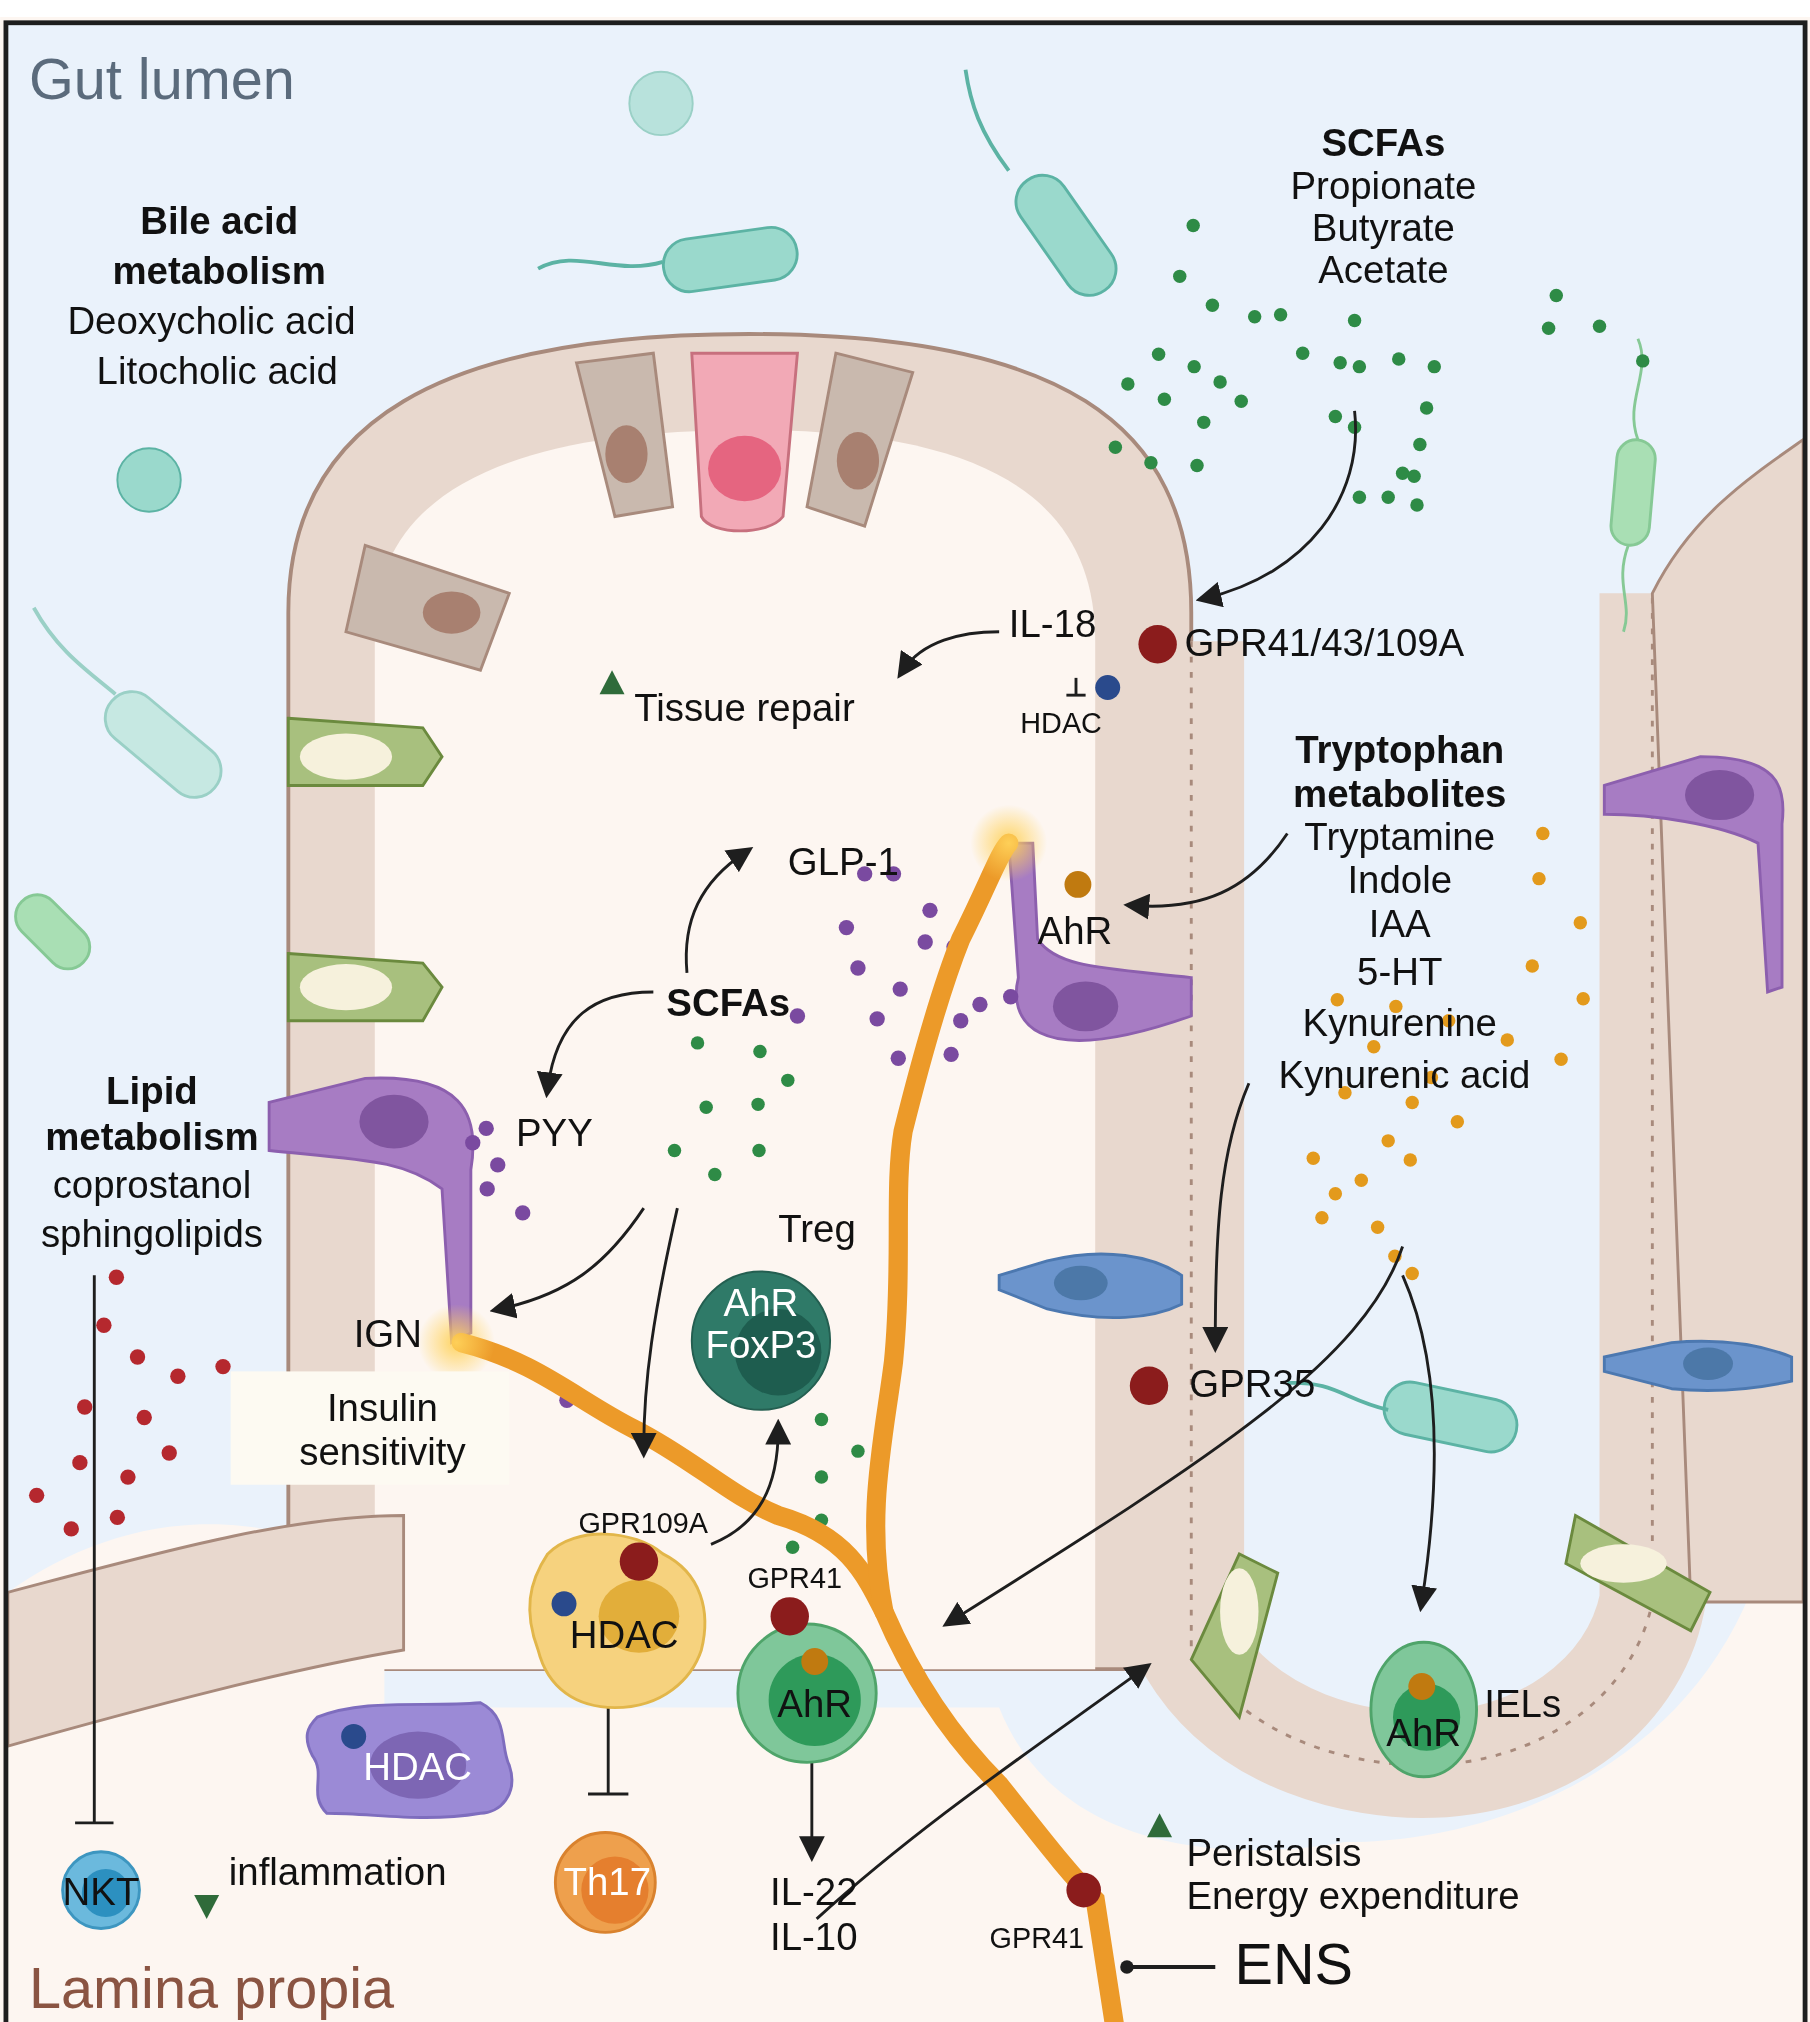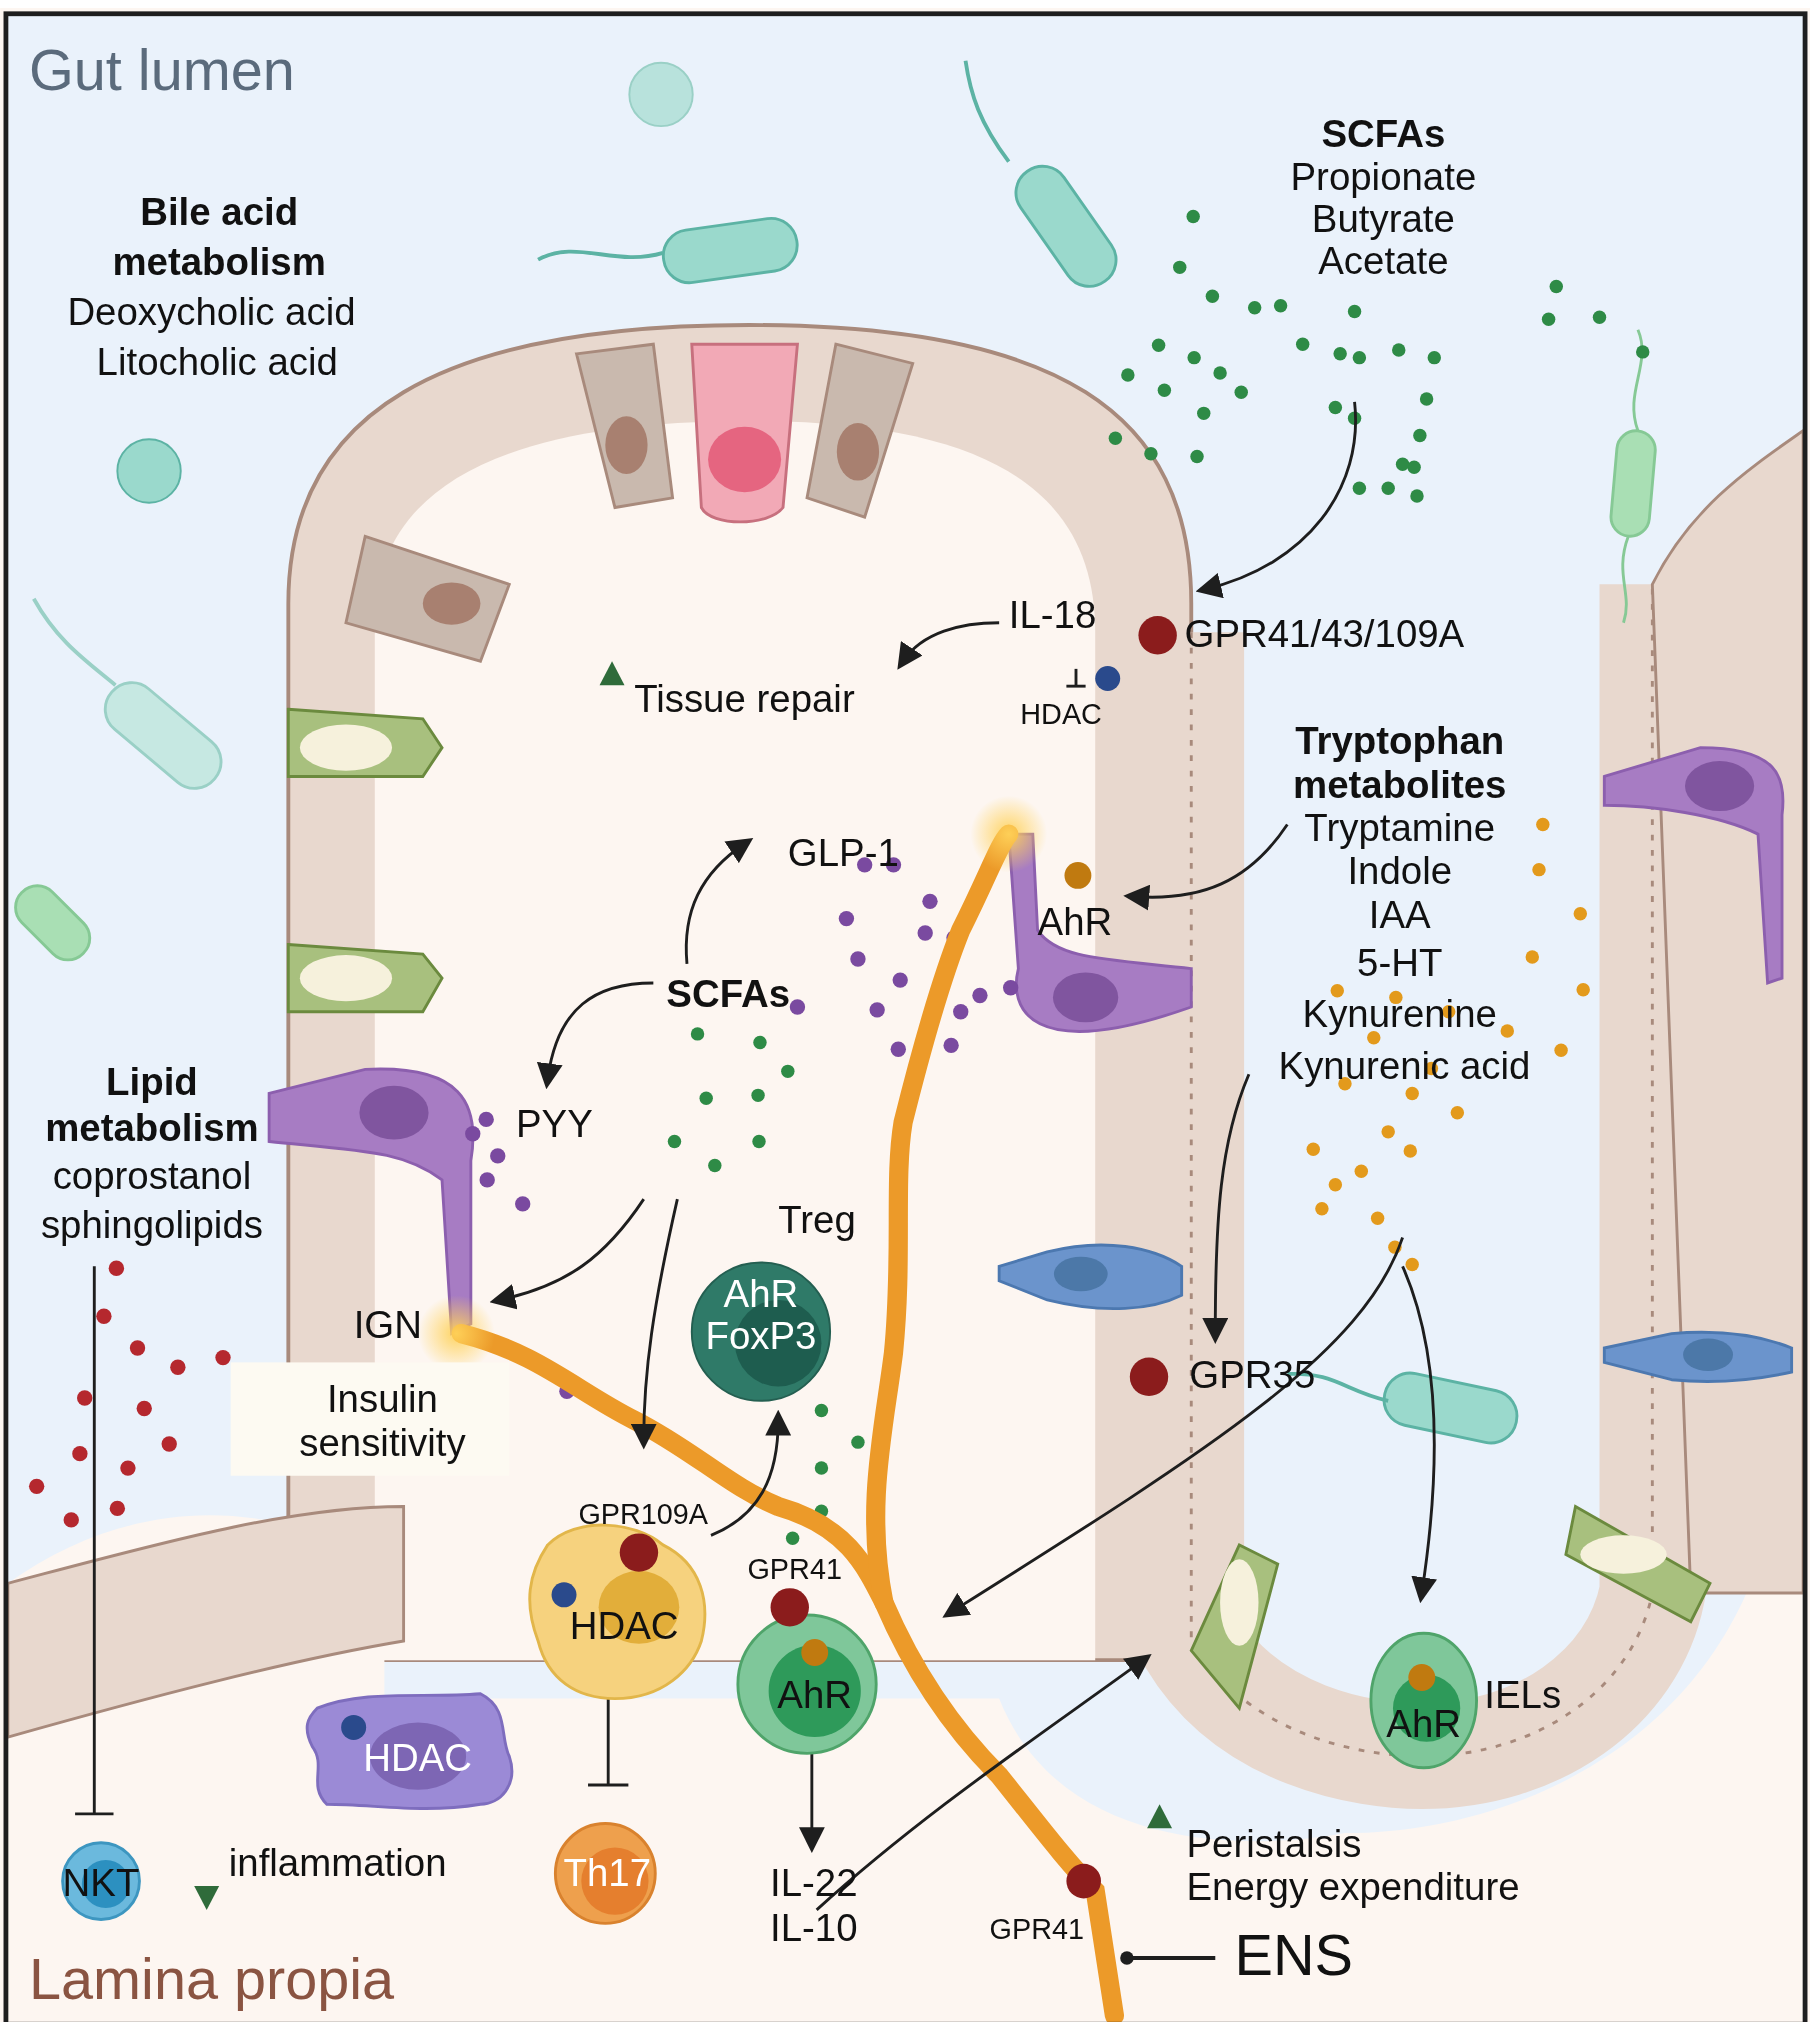--- a/index.html
+++ b/index.html
@@ -1,17 +1,17 @@
 <!DOCTYPE html>
 <html><head>
 <meta charset="utf-8">
 <style>
   html, body { margin: 0; padding: 0; background: #ffffff; }
   body { width: 1811px; height: 2022px; overflow: hidden; font-family: "Liberation Sans", "DejaVu Sans", sans-serif; }
-  #stage { position: absolute; left: 0; top: 8px; width: 1811px; height: 1574px; }
+  #stage { position: absolute; left: 0; top: 17px; width: 1811px; height: 1574px; }
   svg text { font-family: "Liberation Sans", "DejaVu Sans", sans-serif; }
   .lbl { fill: #111111; font-size: 40px; }
   .lbl-b { fill: #111111; font-size: 40px; font-weight: bold; }
   .lbl-s { fill: #111111; font-size: 30px; }
   .lbl-w { fill: #ffffff; font-size: 40px; }
   .region { font-size: 60px; }
 </style>
 </head>
 <body>
 

